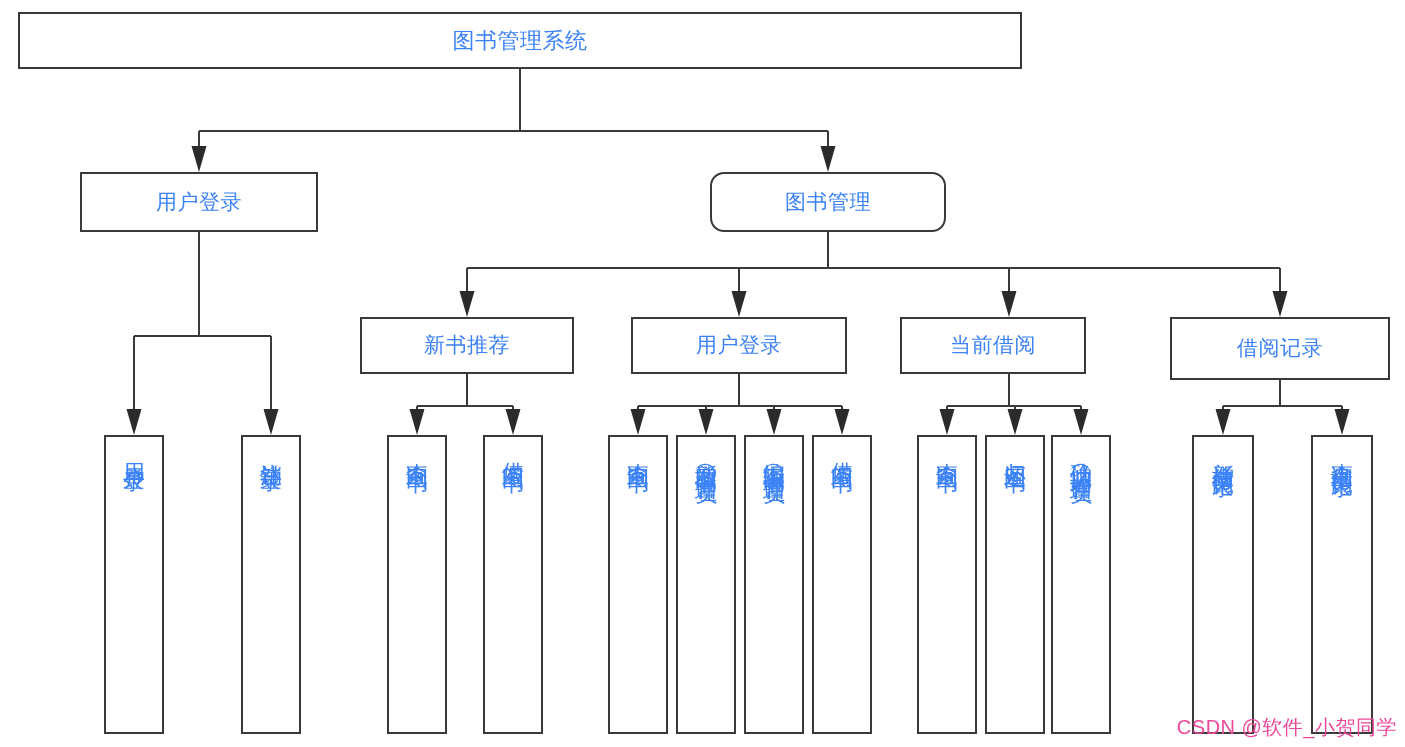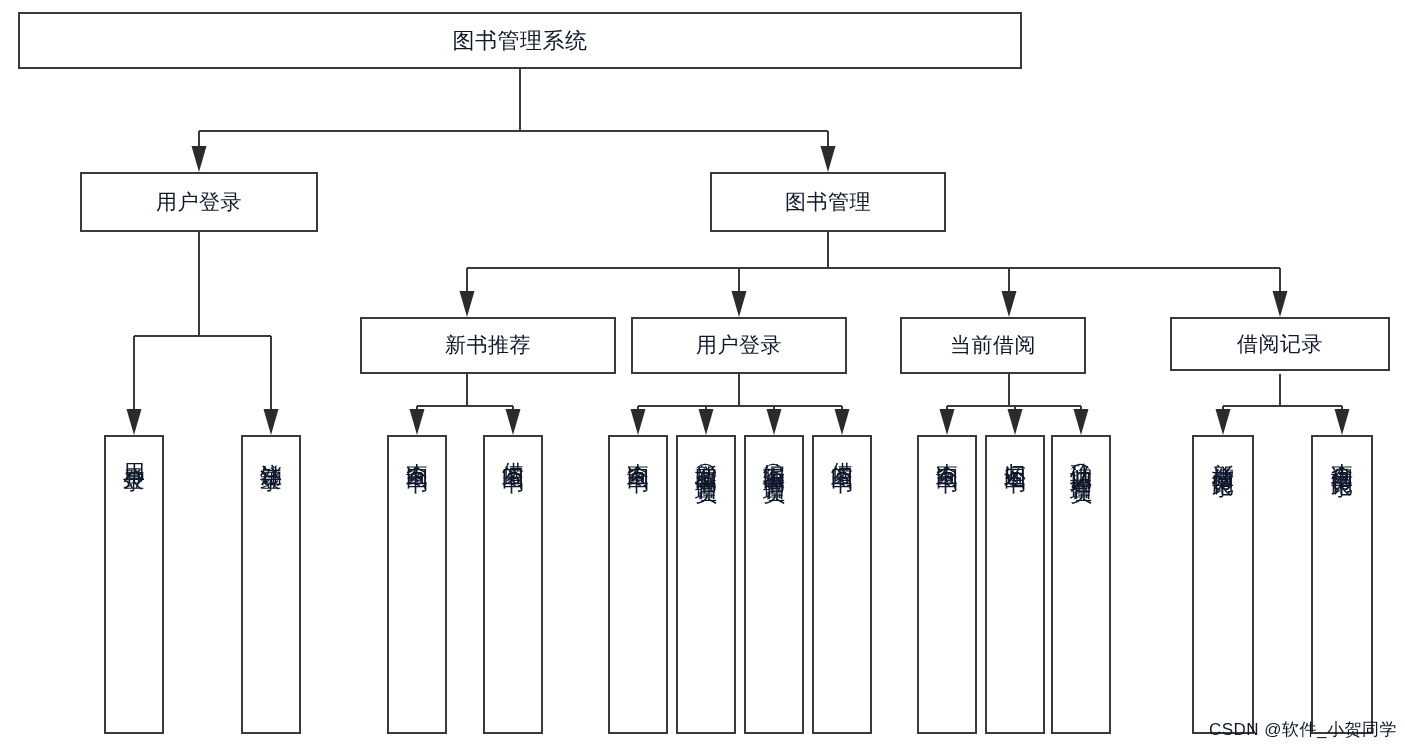--- a/index.html
+++ b/index.html
@@ -34,21 +34,21 @@
     background: #ffffff;
     border: 2px solid #3a3a3a;
     display: flex;
     align-items: center;
     justify-content: center;
     color: #3c3c3c;
   }
   .node .label {
     display: block;
     line-height: 1.18;
-    color: #0f172a;
+    color: #3b82f6;
     letter-spacing: 0.5px;
   }
   
   .node.horiz .label {
     font-size: 21px;
     writing-mode: horizontal-tb;
   }
   .node.root .label {
     font-size: 22px;
   }
@@ -64,22 +64,22 @@
     font-size: 22px;
     line-height: 1.0;
     letter-spacing: 3px;
     white-space: nowrap;
   }
   
   #watermark {
     position: absolute;
     right: 8px;
     bottom: 6px;
-    font-size: 17px;
-    color: #0f172a;
+    font-size: 20px;
+    color: #ec4899;
     white-space: nowrap;
     letter-spacing: 0.5px;
     user-select: none;
   }
 </style>
 </head>
 <body>
 
 <div id="canvas">
 
@@ -138,34 +138,34 @@
       <polygon points="1334.5,409 1349.5,409 1342,435" fill="#2b2b2b"></polygon>
     </svg>
 
   <div class="node root horiz" style="left: 18px; top: 12px; width: 1004px; height: 57px;">
     <span class="label">图书管理系统</span>
   </div>
 
   <div class="node horiz" style="left: 80px; top: 172px; width: 238px; height: 60px;">
     <span class="label">用户登录</span>
   </div>
-  <div class="node horiz" style="left: 710px; top: 172px; width: 236px; height: 60px;">
+  <div class="node horiz" style="left: 710px; top: 172px; width: 236px; height: 60px; border-radius: 14px;">
     <span class="label">图书管理</span>
   </div>
 
-  <div class="node horiz" style="left: 360px; top: 317px; width: 256px; height: 57px;">
+  <div class="node horiz" style="left: 360px; top: 317px; width: 214px; height: 57px;">
     <span class="label">新书推荐</span>
   </div>
   <div class="node horiz" style="left: 631px; top: 317px; width: 216px; height: 57px;">
     <span class="label">用户登录</span>
   </div>
   <div class="node horiz" style="left: 900px; top: 317px; width: 186px; height: 57px;">
     <span class="label">当前借阅</span>
   </div>
-  <div class="node horiz" style="left: 1170px; top: 317px; width: 220px; height: 54px;">
+  <div class="node horiz" style="left: 1170px; top: 317px; width: 220px; height: 63px;">
     <span class="label">借阅记录</span>
   </div>
 
   <div class="node vert" style="left: 104px; top: 435px; width: 60px; height: 299px;">
     <span class="label">用户登录</span>
   </div>
   <div class="node vert" style="left: 241px; top: 435px; width: 60px; height: 299px;">
     <span class="label">注销登录</span>
   </div>
   <div class="node vert" style="left: 387px; top: 435px; width: 60px; height: 299px;">

